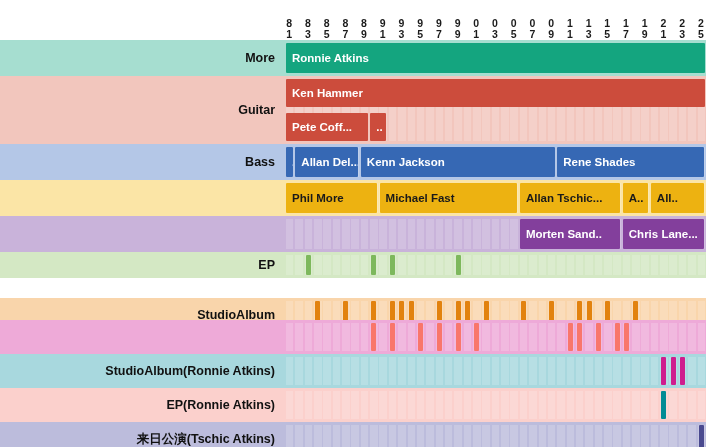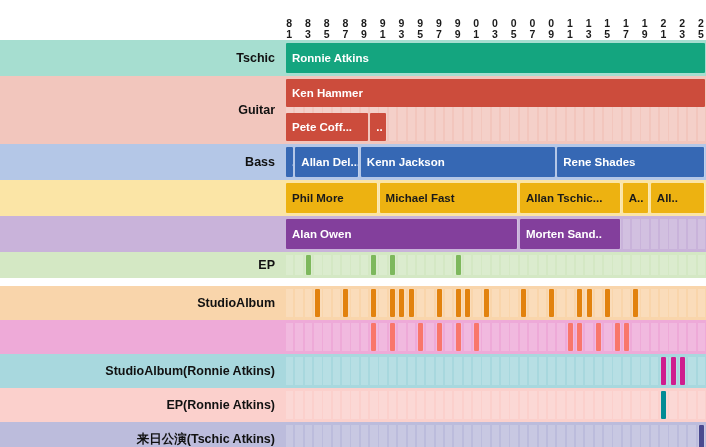--- a/index.html
+++ b/index.html
@@ -124,21 +124,21 @@
       <div class="year-tick" style="left: 620.478px;">17年</div>
       <div class="year-tick" style="left: 639.189px;">19年</div>
       <div class="year-tick" style="left: 657.9px;">21年</div>
       <div class="year-tick" style="left: 676.611px;">23年</div>
       <div class="year-tick" style="left: 695.322px;">25年</div>
     </div>
 
   <div id="grid">
       <div class="row" style="top: 0px; height: 36px; background: rgb(166, 222, 208);">
         <div class="row-label-cell">
-          <span class="row-label-text">Tschic</span>
+          <span class="row-label-text">More</span>
         </div>
         <div class="row-track">
           <div class="cell" style="left: 0.9px; width: 7.55556px; top: 3px; height: calc(100% - 6px); background: rgba(255, 255, 255, 0.18);"></div>
           <div class="cell" style="left: 10.2556px; width: 7.55556px; top: 3px; height: calc(100% - 6px); background: rgba(255, 255, 255, 0.18);"></div>
           <div class="cell" style="left: 19.6111px; width: 7.55556px; top: 3px; height: calc(100% - 6px); background: rgba(255, 255, 255, 0.18);"></div>
           <div class="cell" style="left: 28.9667px; width: 7.55556px; top: 3px; height: calc(100% - 6px); background: rgba(255, 255, 255, 0.18);"></div>
           <div class="cell" style="left: 38.3222px; width: 7.55556px; top: 3px; height: calc(100% - 6px); background: rgba(255, 255, 255, 0.18);"></div>
           <div class="cell" style="left: 47.6778px; width: 7.55556px; top: 3px; height: calc(100% - 6px); background: rgba(255, 255, 255, 0.18);"></div>
           <div class="cell" style="left: 57.0333px; width: 7.55556px; top: 3px; height: calc(100% - 6px); background: rgba(255, 255, 255, 0.18);"></div>
           <div class="cell" style="left: 66.3889px; width: 7.55556px; top: 3px; height: calc(100% - 6px); background: rgba(255, 255, 255, 0.18);"></div>
@@ -413,25 +413,25 @@
           <div class="cell" style="left: 328.344px; width: 7.55556px; top: 3px; height: calc(100% - 6px); background: rgba(255, 255, 255, 0.18);"></div>
           <div class="cell" style="left: 337.7px; width: 7.55556px; top: 3px; height: calc(100% - 6px); background: rgba(255, 255, 255, 0.18);"></div>
           <div class="cell" style="left: 347.056px; width: 7.55556px; top: 3px; height: calc(100% - 6px); background: rgba(255, 255, 255, 0.18);"></div>
           <div class="cell" style="left: 356.411px; width: 7.55556px; top: 3px; height: calc(100% - 6px); background: rgba(255, 255, 255, 0.18);"></div>
           <div class="cell" style="left: 365.767px; width: 7.55556px; top: 3px; height: calc(100% - 6px); background: rgba(255, 255, 255, 0.18);"></div>
           <div class="cell" style="left: 375.122px; width: 7.55556px; top: 3px; height: calc(100% - 6px); background: rgba(255, 255, 255, 0.18);"></div>
           <div class="cell" style="left: 384.478px; width: 7.55556px; top: 3px; height: calc(100% - 6px); background: rgba(255, 255, 255, 0.18);"></div>
           <div class="cell" style="left: 393.833px; width: 7.55556px; top: 3px; height: calc(100% - 6px); background: rgba(255, 255, 255, 0.18);"></div>
           <div class="cell" style="left: 403.189px; width: 7.55556px; top: 3px; height: calc(100% - 6px); background: rgba(255, 255, 255, 0.18);"></div>
           <div class="cell" style="left: 412.544px; width: 7.55556px; top: 3px; height: calc(100% - 6px); background: rgba(255, 255, 255, 0.18);"></div>
-          <div class="bar" style="left: 1px; width: 231.389px; background: rgb(131, 63, 156); top: 3px; height: 30px;">
-            <span class="bar-label">Alan Owen</span>
-          </div>
           <div class="bar" style="left: 234.889px; width: 100.411px; background: rgb(131, 63, 156); top: 3px; height: 30px;">
             <span class="bar-label">Morten Sand..</span>
+          </div>
+          <div class="bar" style="left: 337.8px; width: 81.7px; background: rgb(131, 63, 156); top: 3px; height: 30px;">
+            <span class="bar-label">Chris Lane...</span>
           </div>
         </div>
       </div>
       <div class="row" style="top: 212px; height: 26px; background: rgb(212, 232, 196);">
         <div class="row-label-cell">
           <span class="row-label-text">EP</span>
         </div>
         <div class="row-track">
           <div class="cell" style="left: 0.9px; width: 7.55556px; top: 3px; height: calc(100% - 6px); background: rgba(255, 255, 255, 0.18);"></div>
           <div class="cell" style="left: 10.2556px; width: 7.55556px; top: 3px; height: calc(100% - 6px); background: rgba(255, 255, 255, 0.18);"></div>
@@ -477,21 +477,21 @@
           <div class="cell" style="left: 384.478px; width: 7.55556px; top: 3px; height: calc(100% - 6px); background: rgba(255, 255, 255, 0.18);"></div>
           <div class="cell" style="left: 393.833px; width: 7.55556px; top: 3px; height: calc(100% - 6px); background: rgba(255, 255, 255, 0.18);"></div>
           <div class="cell" style="left: 403.189px; width: 7.55556px; top: 3px; height: calc(100% - 6px); background: rgba(255, 255, 255, 0.18);"></div>
           <div class="cell" style="left: 412.544px; width: 7.55556px; top: 3px; height: calc(100% - 6px); background: rgba(255, 255, 255, 0.18);"></div>
           <div class="mark" style="left: 20.9111px; width: 4.95556px; background: rgb(125, 184, 92);"></div>
           <div class="mark" style="left: 86.4px; width: 4.95556px; background: rgb(125, 184, 92);"></div>
           <div class="mark" style="left: 105.111px; width: 4.95556px; background: rgb(125, 184, 92);"></div>
           <div class="mark" style="left: 170.6px; width: 4.95556px; background: rgb(125, 184, 92);"></div>
         </div>
       </div>
-      <div class="row" style="top: 246px; height: 34px; background: rgb(249, 213, 171); text-align: right;">
+      <div class="row" style="top: 258px; height: 34px; background: rgb(249, 213, 171); text-align: right;">
         <div class="row-label-cell">
           <span class="row-label-text">StudioAlbum</span>
         </div>
         <div class="row-track">
           <div class="cell" style="left: 0.9px; width: 7.55556px; top: 3px; height: calc(100% - 6px); background: rgba(255, 255, 255, 0.18);"></div>
           <div class="cell" style="left: 10.2556px; width: 7.55556px; top: 3px; height: calc(100% - 6px); background: rgba(255, 255, 255, 0.18);"></div>
           <div class="cell" style="left: 19.6111px; width: 7.55556px; top: 3px; height: calc(100% - 6px); background: rgba(255, 255, 255, 0.18);"></div>
           <div class="cell" style="left: 28.9667px; width: 7.55556px; top: 3px; height: calc(100% - 6px); background: rgba(255, 255, 255, 0.18);"></div>
           <div class="cell" style="left: 38.3222px; width: 7.55556px; top: 3px; height: calc(100% - 6px); background: rgba(255, 255, 255, 0.18);"></div>
           <div class="cell" style="left: 47.6778px; width: 7.55556px; top: 3px; height: calc(100% - 6px); background: rgba(255, 255, 255, 0.18);"></div>

